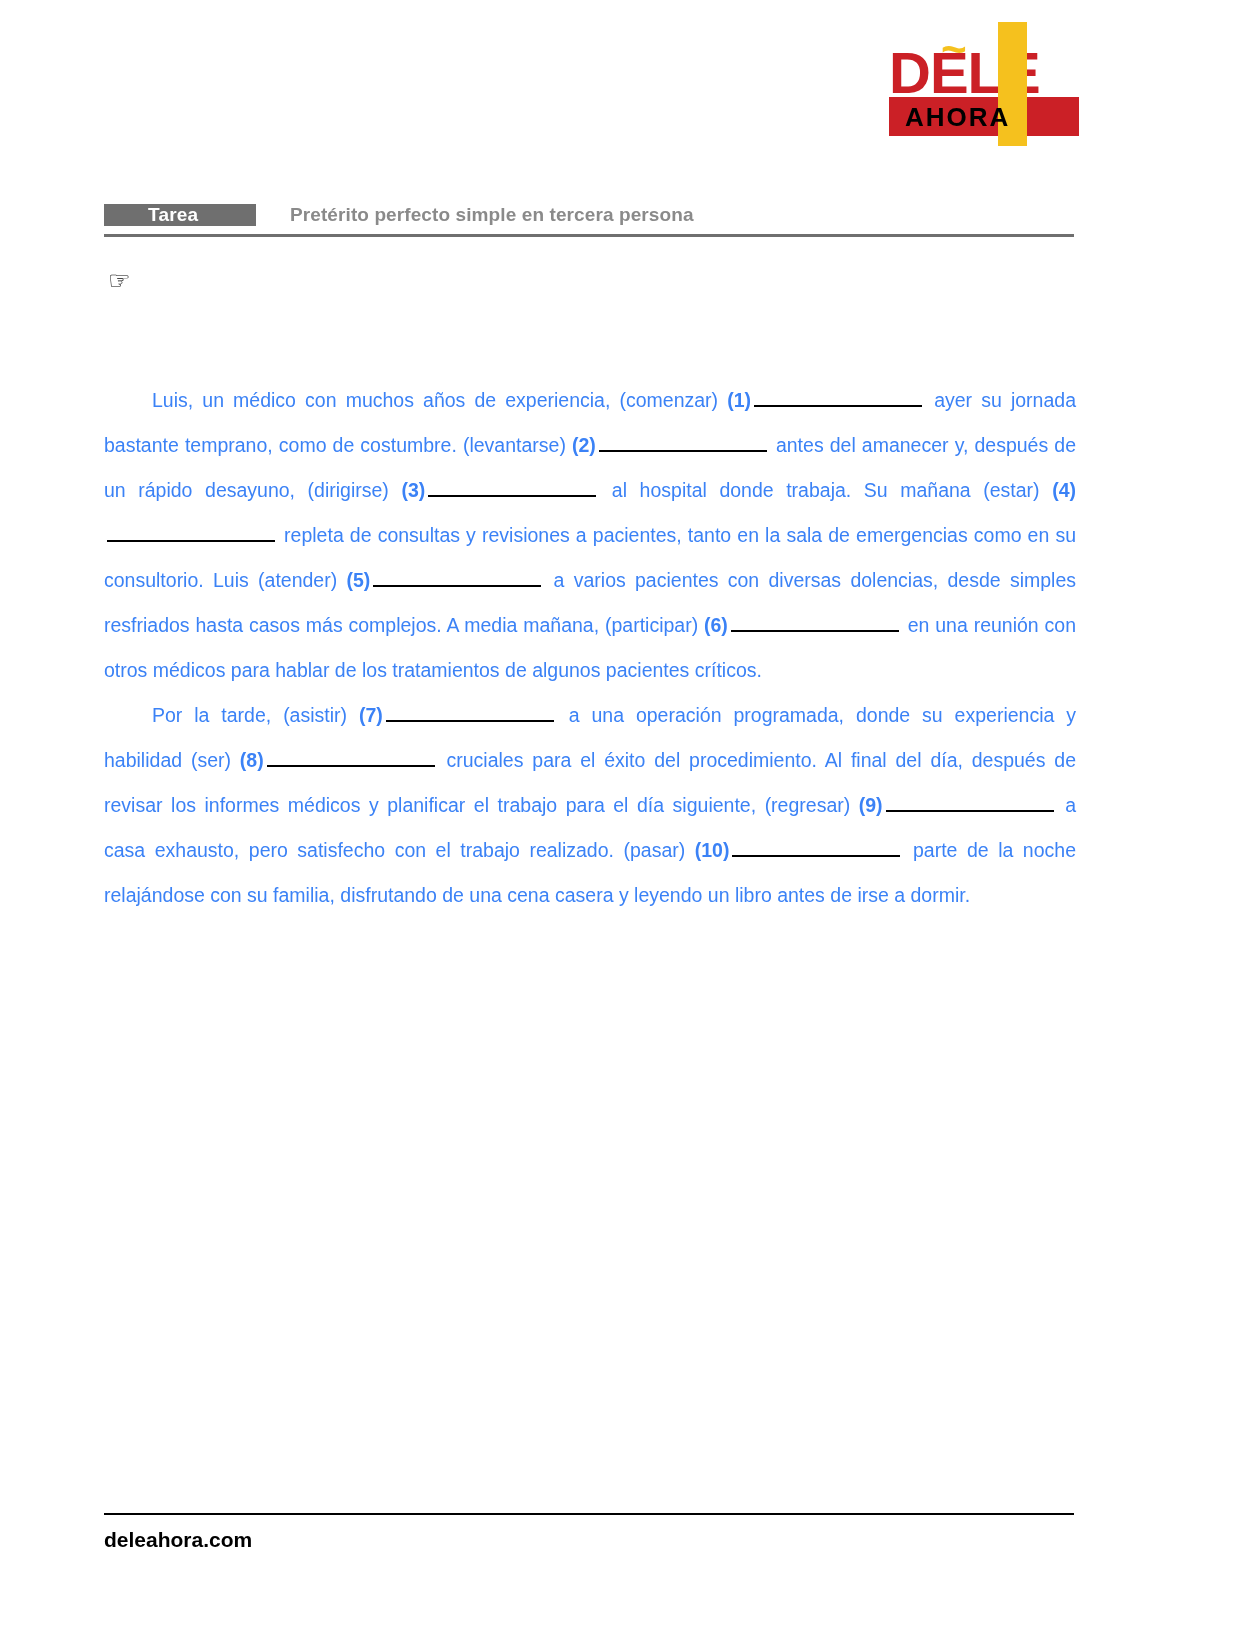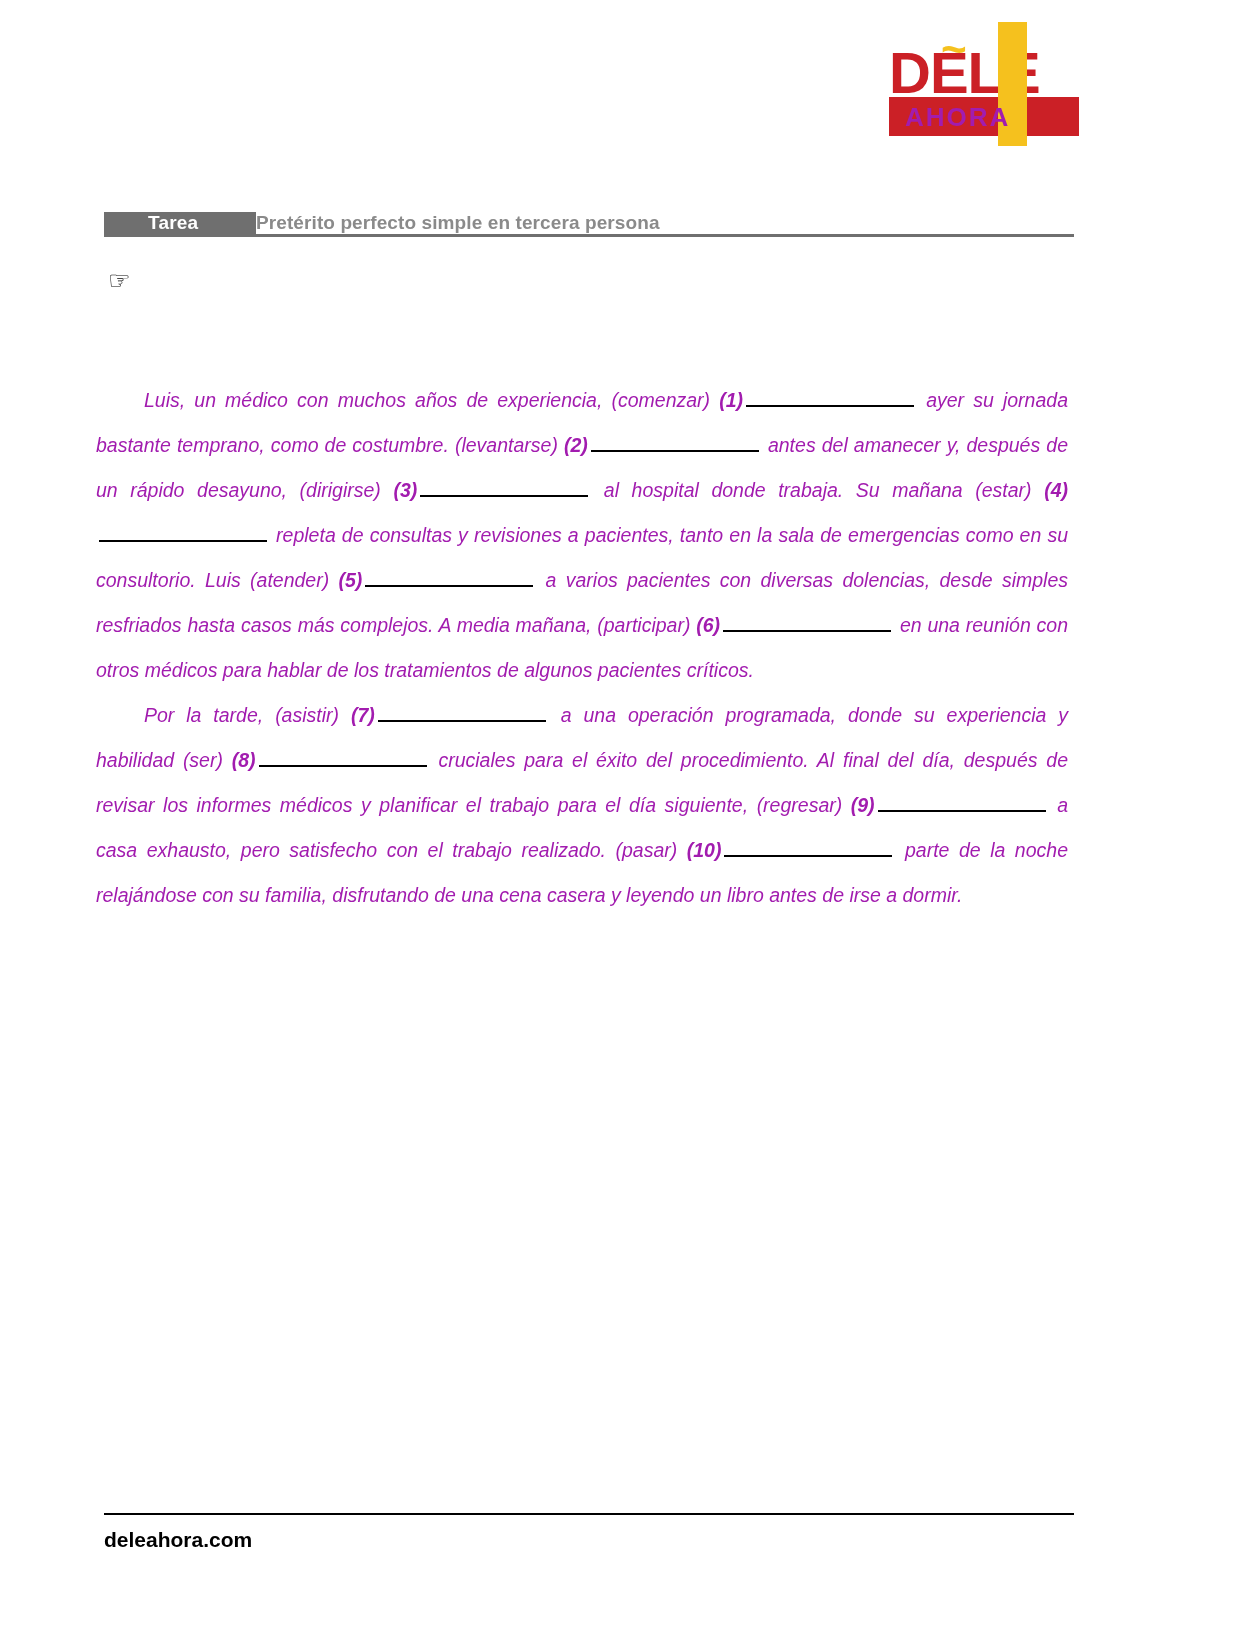--- a/index.html
+++ b/index.html
@@ -90,49 +90,50 @@
     z-index: 2;
   }
   .logo-ahora-text {
     position: absolute;
     left: 26px;
     top: 82px;
     font-size: 26px;
     line-height: 26px;
     font-weight: 700;
     letter-spacing: 2px;
-    color: #a21caf;
+    color: #000000;
     z-index: 4;
   }
 
   
   .tarea-row {
     position: absolute;
     left: 104px;
     top: 196px;
     width: 970px;
     height: 38px;
     display: flex;
-    align-items: flex-end;
+    align-items: center;
   }
   .tarea-badge {
     background: #6f6f6f;
     color: #ffffff;
     font-size: 19px;
     font-weight: 700;
     display: flex;
     align-items: center;
     padding-left: 44px;
     width: 152px;
     letter-spacing: 0.2px;
   }
   .tarea-title {
     flex: 1;
     display: flex;
     align-items: center;
+    padding-left: 34px;
     font-size: 19px;
     font-weight: 700;
     color: #8a8a8a;
     letter-spacing: 0.1px;
   }
   .tarea-underline {
     position: absolute;
     left: 104px;
     top: 234px;
     width: 970px;
@@ -157,29 +158,28 @@
   }
   .instruction-text {
     font-size: 21px;
     line-height: 26px;
     color: #000;
   }
 
   
   .body-text {
     position: absolute;
-    left: 96px;
+    left: 104px;
     top: 378px;
     width: 972px;
     font-size: 19.5px;
     line-height: 45px;
     text-align: justify;
-    color: #a21caf;
+    color: #3b82f6;
     hyphens: manual;
-    font-style: italic;
   }
   .body-text p {
     margin: 0;
   }
   .body-text p.indent {
     text-indent: 48px;
   }
   .num {
     font-weight: 700;
   }

